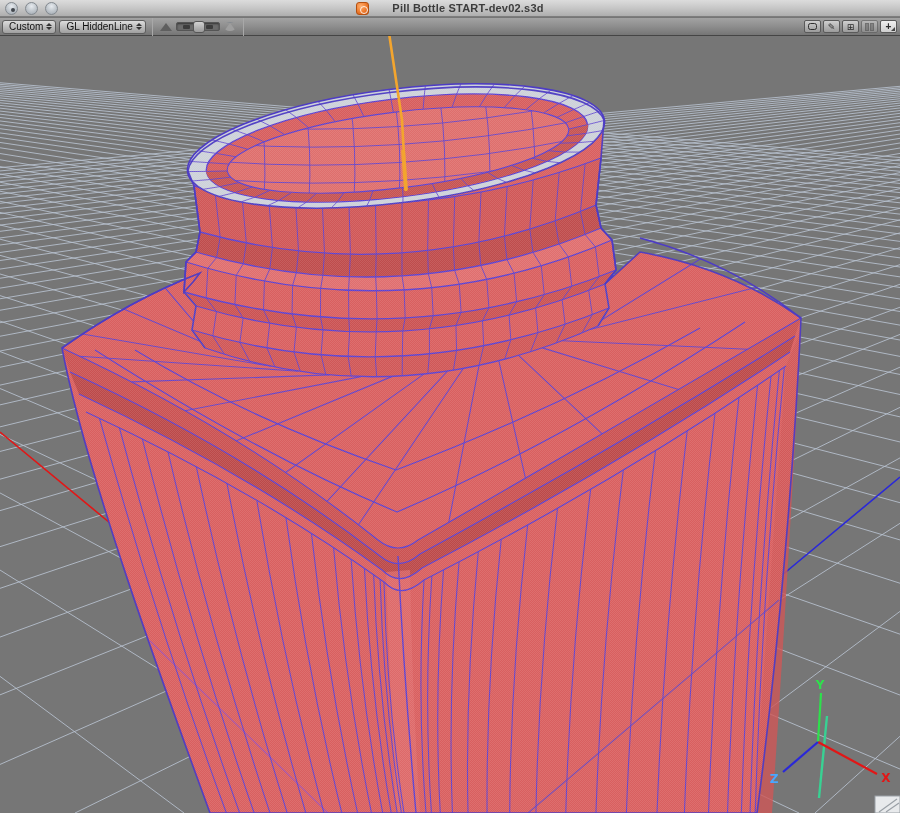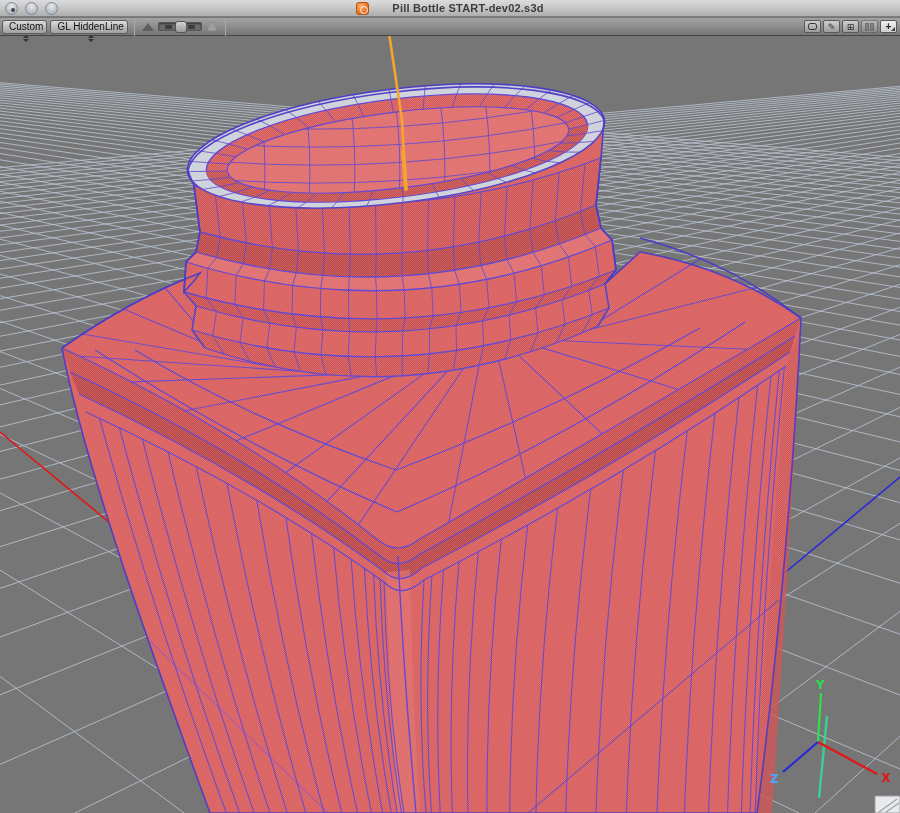--- a/index.html
+++ b/index.html
@@ -20,21 +20,21 @@
     border:1px solid #b45010;position:relative;}
   .docicon:after{content:"";position:absolute;left:3px;top:3px;width:6px;height:6px;border-radius:50%;
     border:1.5px solid rgba(255,255,255,.85);}
   .titletext{font-size:11px;font-weight:700;color:#3c3c3c;letter-spacing:.2px;}
   
   .toolbar{position:absolute;left:0;top:18px;width:900px;height:18px;z-index:5;
     background:linear-gradient(#a3a3a3,#8b8b8b 55%,#757575);border-bottom:1px solid #454545;
     display:flex;align-items:center;padding:0 2px;}
   .popup{height:14px;display:flex;align-items:center;gap:3px;padding:0 3px 0 6px;margin-right:3px;
     background:linear-gradient(#dcdcdc,#bdbdbd 50%,#a0a0a0);border:1px solid #5e5e5e;border-radius:3px;
-    font-size:10px;color:#111;cursor:default;flex-direction:column;}
+    font-size:10px;color:#111;cursor:default;}
   .arrows{display:flex;flex-direction:column;gap:1px;}
   .arrows i{display:block;width:0;height:0;border-left:3px solid transparent;border-right:3px solid transparent;}
   .arrows .up{border-bottom:3px solid #333;}
   .arrows .dn{border-top:3px solid #333;}
   .sep{width:1px;height:18px;background:#4f4f4f;border-right:1px solid #a8a8a8;margin:0 3px;}
   .trigrp{display:flex;align-items:center;gap:4px;padding:0 4px;}
   .tri{width:0;height:0;border-left:6px solid transparent;border-right:6px solid transparent;border-bottom:8px solid #5f5f5f;}
   .tri.light{border-bottom-color:#9e9e9e;}
   .slider{width:44px;height:9px;background:#6b6b6b;border-radius:2px;border:1px solid #555;
     box-shadow:inset 0 1px 2px rgba(0,0,0,.5);position:relative;}

